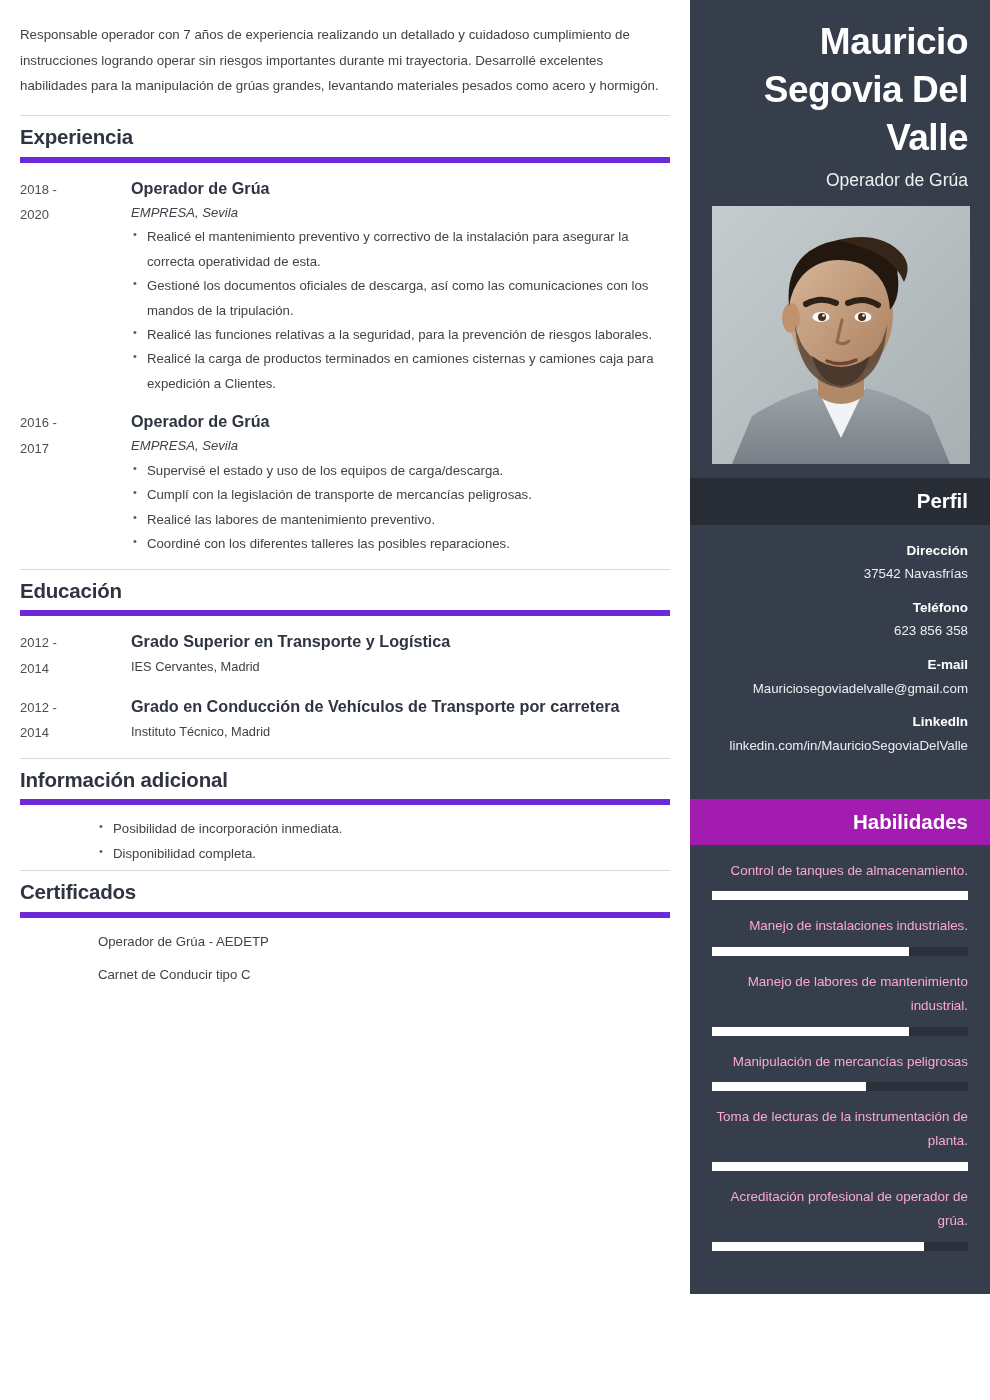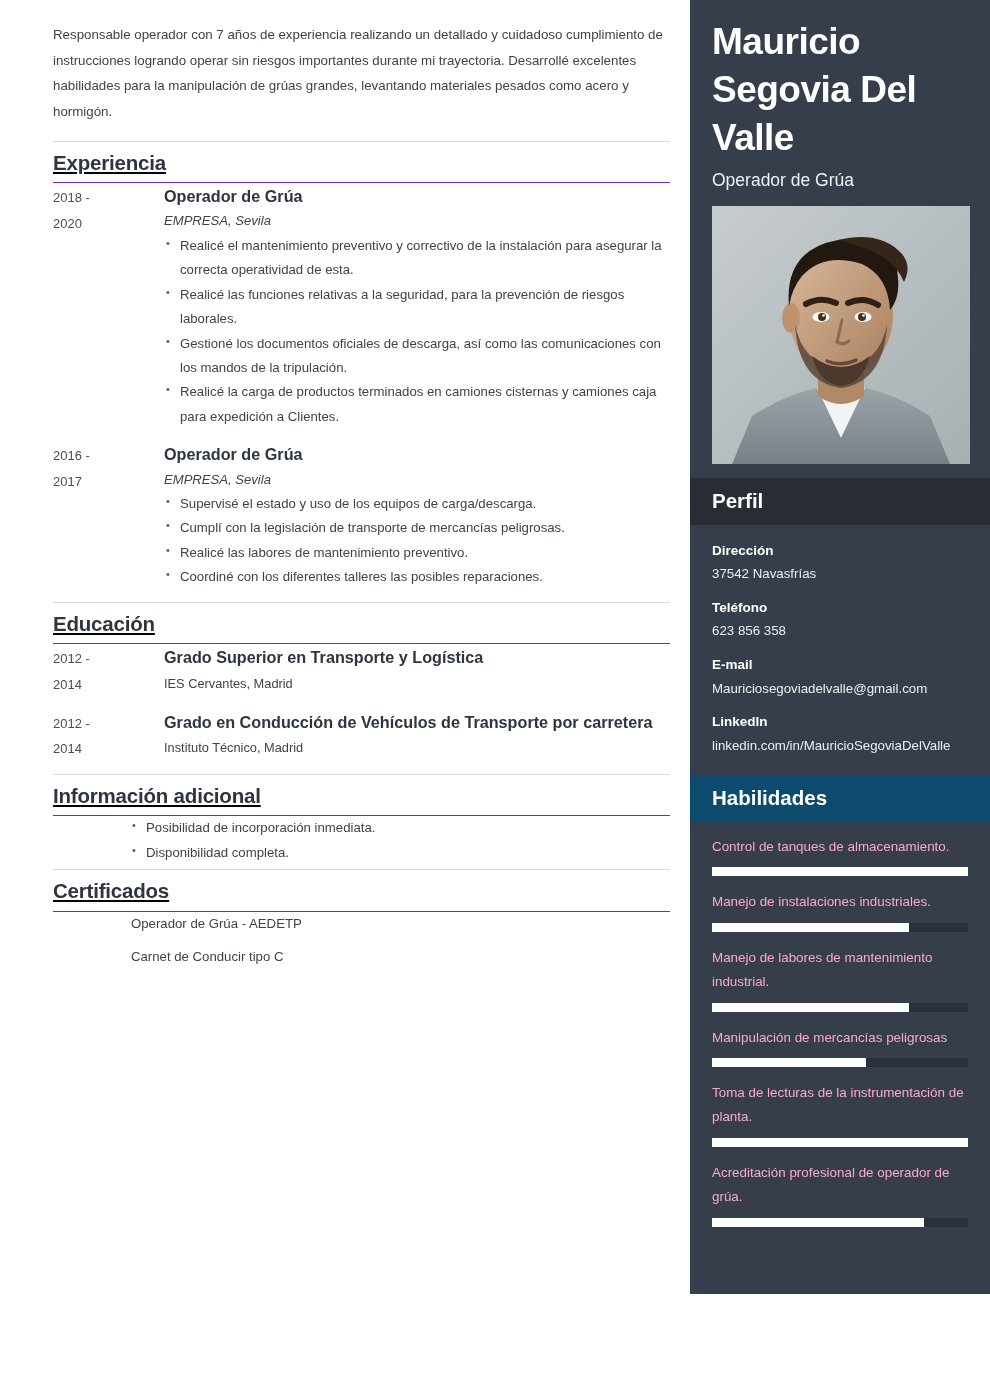--- a/index.html
+++ b/index.html
@@ -9,21 +9,20 @@
     height: 1400px;
     background: #ffffff;
     font-family: "Liberation Sans", sans-serif;
   }
   .page {
     position: relative;
     width: 990px;
     height: 1294px;
     display: flex;
     overflow: hidden;
-    padding-left: 33px;
   }
 
   
   .main {
     width: 690px;
     padding: 22px 20px 0 20px;
     background: #fff;
   }
 
   .summary {
@@ -31,24 +30,23 @@
     line-height: 1.93;
     color: #3f4349;
     text-align: left;
     margin-bottom: 16px;
   }
 
   .section { margin-bottom: 4px; }
 
   .section-head {
     border-top: 1px solid #d9dbdd;
-    border-bottom: 1px solid #6d28d9;
+    border-bottom: 6px solid #6d28d9;
     padding: 9px 0 8px 0;
-    margin-bottom: 0;
-    text-decoration: underline;
+    margin-bottom: 12px;
   }
   .section-head h2 {
     font-size: 20.5px;
     font-weight: bold;
     color: #2e3440;
     letter-spacing: -0.2px;
     line-height: 1.15;
   }
 
   .entry {
@@ -108,20 +106,21 @@
     margin-bottom: 10px;
     padding-left: 1px;
   }
 
   
   .sidebar {
     width: 300px;
     background: #373e4b;
     color: #ffffff;
     padding: 0 0 0 0;
+    text-align: right;
   }
   .sb-top { padding: 18px 22px 0 22px; }
   .sb-name {
     font-size: 37px;
     font-weight: bold;
     line-height: 1.3;
     letter-spacing: -0.5px;
     color: #ffffff;
   }
   .sb-role {
@@ -204,22 +203,22 @@
       <div class="entry">
         <div class="entry-date">
           <div>2018 -</div>
           <div>2020</div>
         </div>
         <div class="entry-body">
           <div class="entry-title">Operador de Grúa</div>
           <div class="entry-sub">EMPRESA, Sevila</div>
           <ul class="bullets">
             <li>Realicé el mantenimiento preventivo y correctivo de la instalación para asegurar la correcta operatividad de esta.</li>
+            <li>Gestioné los documentos oficiales de descarga, así como las comunicaciones con los mandos de la tripulación.</li>
             <li>Realicé las funciones relativas a la seguridad, para la prevención de riesgos laborales.</li>
-            <li>Gestioné los documentos oficiales de descarga, así como las comunicaciones con los mandos de la tripulación.</li>
             <li>Realicé la carga de productos terminados en camiones cisternas y camiones caja para expedición a Clientes.</li>
           </ul>
         </div>
       </div>
 
       <div class="entry">
         <div class="entry-date">
           <div>2016 -</div>
           <div>2017</div>
         </div>
@@ -360,21 +359,21 @@
       <div class="contact-group">
         <div class="contact-label">E-mail</div>
         <div class="contact-value">Mauriciosegoviadelvalle@gmail.com</div>
       </div>
       <div class="contact-group">
         <div class="contact-label">LinkedIn</div>
         <div class="contact-value" style="word-break:break-all;">linkedin.com/in/MauricioSegoviaDelValle</div>
       </div>
     </div>
 
-    <div class="sb-band" style="background: #0c4a6e;">
+    <div class="sb-band" style="background: #a21caf; margin-top: 24px;">
       <h3>Habilidades</h3>
     </div>
     <div class="sb-body">
 
       <div class="skill">
         <div class="skill-label">Control de tanques de almacenamiento.</div>
         <div class="skill-track" style="background: rgb(43, 49, 59);">
           <div class="skill-fill" style="width: 100%; background: rgb(255, 255, 255);"></div>
         </div>
       </div>

